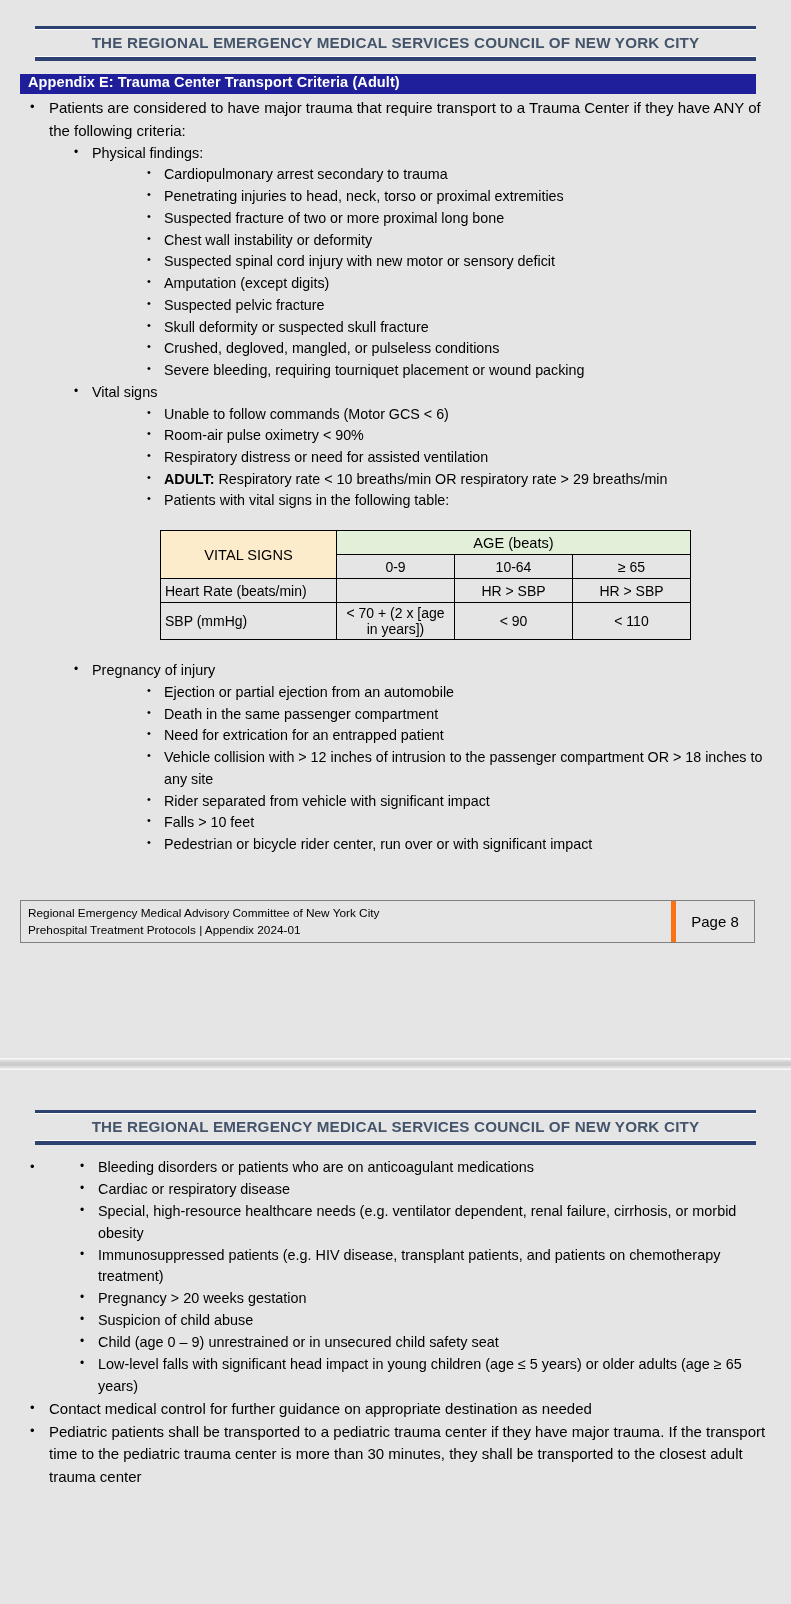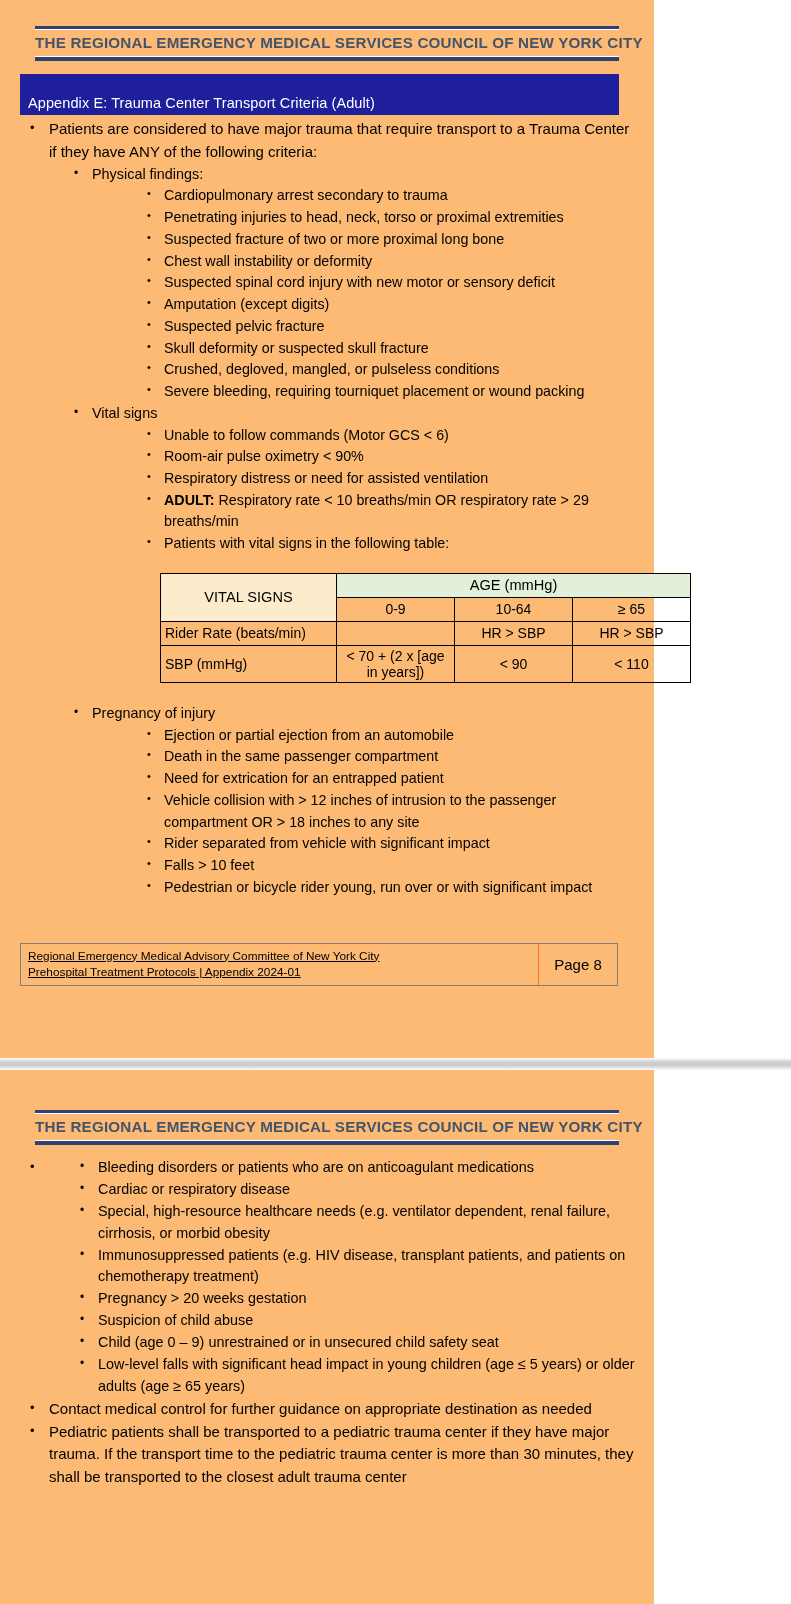--- a/index.html
+++ b/index.html
@@ -8,22 +8,22 @@
     background: #ffffff;
   }
   body {
     width: 791px;
     font-family: "Liberation Sans", sans-serif;
     color: #000000;
     -webkit-font-smoothing: antialiased;
   }
   .page {
     position: relative;
-    width: 654px;
-    background: #fdba74;
+    width: 791px;
+    background: #e5e5e5;
     padding: 0 18px;
   }
   .page-1 { padding-top: 26px; height: 1058px; }
   .page-2 { padding-top: 40px; height: 546px; }
 
   
   .masthead { margin: 0 17px 0 17px; }
   .masthead .rule-top {
     height: 4px;
     background: #2e4272;
@@ -44,22 +44,22 @@
     white-space: nowrap;
   }
 
   
   .appendix-bar {
     margin: 13px 17px 0 0;
     margin-left: 2px;
     background: #1f1f9c;
     color: #ffffff;
     font-size: 14.5px;
-    font-weight: normal;
-    padding: 21px 0 4px 8px;
+    font-weight: bold;
+    padding: 0 0 4px 8px;
     letter-spacing: 0.1px;
   }
 
   
   ul {
     list-style: none;
     margin: 0;
     padding: 0;
   }
   li {
@@ -116,22 +116,21 @@
   .footer {
     margin: 0 18px 0 2px;
     display: flex;
     border: 1px solid #7f7f7f;
     font-size: 11.8px;
     line-height: 1.42;
   }
   .footer .f-left {
     flex: 1;
     padding: 4px 2px 4px 7px;
-    border-right: 1px solid #f97316;
-    text-decoration: underline;
+    border-right: 5px solid #f97316;
   }
   .footer .f-right {
     width: 78px;
     display: flex;
     align-items: center;
     justify-content: center;
     font-size: 15px;
     text-align: right;
   }
 
@@ -199,29 +198,29 @@
         <li><span class="bullet">•</span><span>Patients with vital signs in the following table:</span></li>
       </ul>
     </li>
   </ul>
 
   <div class="table-wrap">
     <table class="vitals">
       <tbody>
           <tr>
         <td class="c-vital" rowspan="2">VITAL SIGNS</td>
-        <td class="c-age" colspan="3">AGE (mmHg)</td>
+        <td class="c-age" colspan="3">AGE (beats)</td>
       </tr>
       <tr>
         <td class="c-ctr w-09">0-9</td>
         <td class="c-ctr w-1064">10-64</td>
         <td class="c-ctr w-65">≥ 65</td>
       </tr>
       <tr>
-        <td class="c-left">Rider Rate (beats/min)</td>
+        <td class="c-left">Heart Rate (beats/min)</td>
         <td class="c-ctr"></td>
         <td class="c-ctr">HR &gt; SBP</td>
         <td class="c-ctr">HR &gt; SBP</td>
       </tr>
       <tr>
         <td class="c-left">SBP (mmHg)</td>
         <td class="c-ctr">&lt; 70 + (2 x [age in years])</td>
         <td class="c-ctr">&lt; 90</td>
         <td class="c-ctr">&lt; 110</td>
       </tr>
@@ -233,21 +232,21 @@
     <li>
       <span class="bullet">•</span>
       <span>Pregnancy of injury</span>
       <ul class="lvl3">
         <li><span class="bullet">•</span><span>Ejection or partial ejection from an automobile</span></li>
         <li><span class="bullet">•</span><span>Death in the same passenger compartment</span></li>
         <li><span class="bullet">•</span><span>Need for extrication for an entrapped patient</span></li>
         <li><span class="bullet">•</span><span>Vehicle collision with &gt; 12 inches of intrusion to the passenger compartment OR &gt; 18 inches to any site</span></li>
         <li><span class="bullet">•</span><span>Rider separated from vehicle with significant impact</span></li>
         <li><span class="bullet">•</span><span>Falls &gt; 10 feet</span></li>
-        <li><span class="bullet">•</span><span>Pedestrian or bicycle rider young, run over or with significant impact</span></li>
+        <li><span class="bullet">•</span><span>Pedestrian or bicycle rider center, run over or with significant impact</span></li>
       </ul>
     </li>
   </ul>
 
   <div class="spacer-lg"></div>
 
   <div class="footer">
     <div class="f-left">
       <div>Regional Emergency Medical Advisory Committee of New York City</div>
       <div>Prehospital Treatment Protocols | Appendix 2024-01</div>

